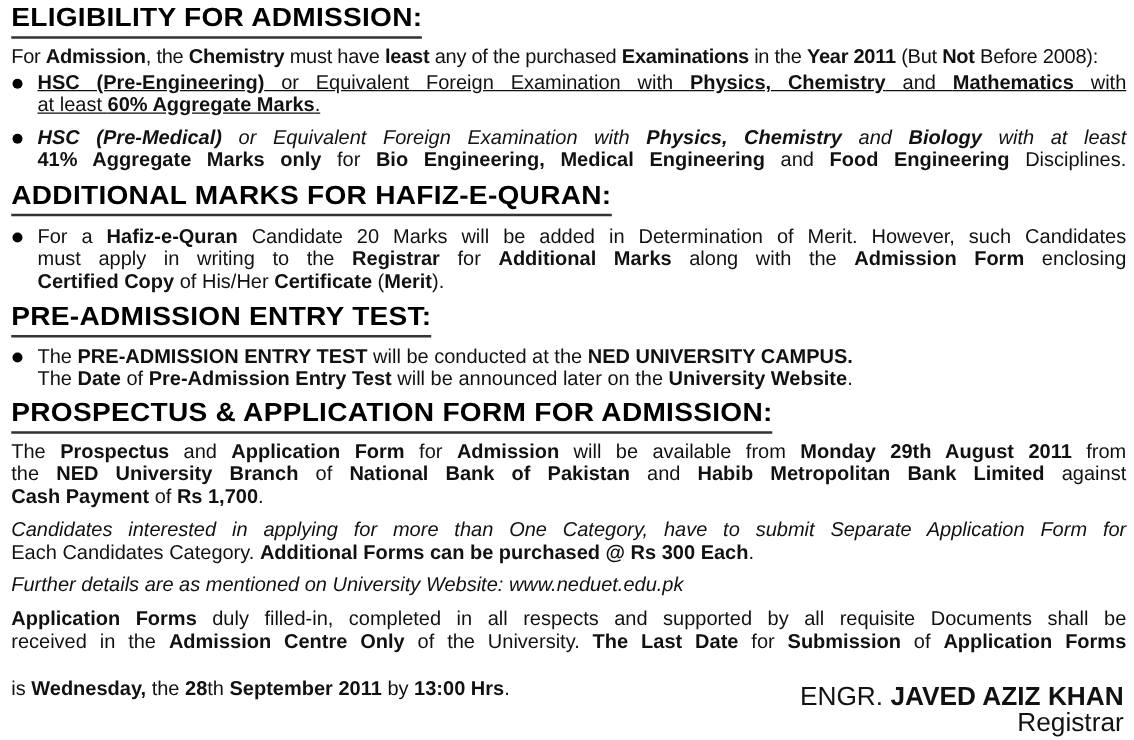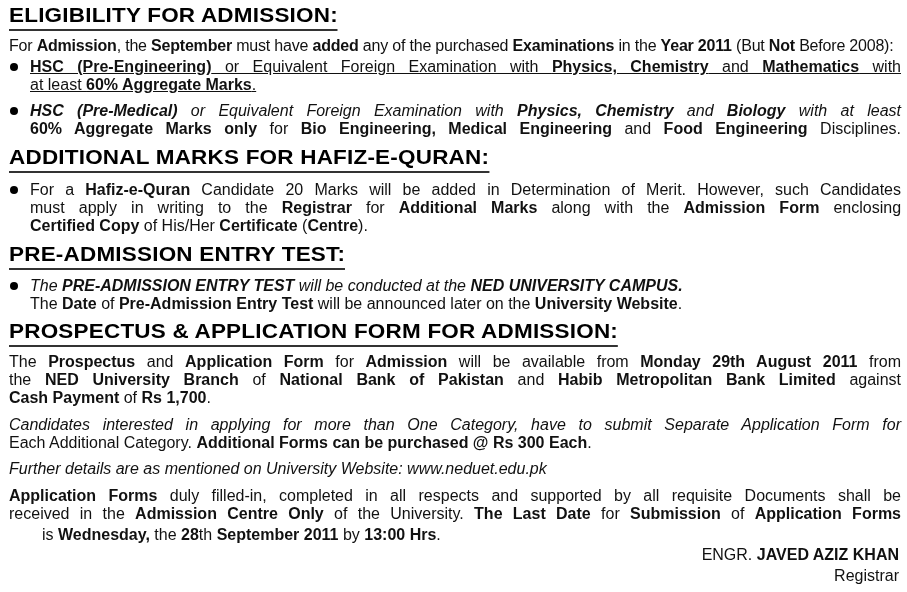--- a/index.html
+++ b/index.html
@@ -20,60 +20,60 @@
     position: absolute; left: 0; right: 0; white-space: nowrap;
     font-size: 16px; line-height: 17px;
   }
   .line.narrow { font-family: "Liberation Sans Narrow", "Liberation Sans", sans-serif; letter-spacing: -0.2px; }
   .just { text-align: justify; text-align-last: justify; }
   .b { font-weight: bold; }
   .bullet-dot {
     position: absolute; left: 1px; width: 8px; height: 8px; border-radius: 50%; background: #000;
   }
   .indent { left: 21px; }
-  .sig { position: absolute; right: 8px; white-space: nowrap; font-size: 16px; text-align: left; }
+  .sig { position: absolute; right: 8px; white-space: nowrap; font-size: 21px; text-align: left; }
 </style>
 </head>
 <body>
 
 <div class="page" id="page">
 
   <div class="heading" style="top:3px;">ELIGIBILITY FOR ADMISSION:</div>
-  <div class="line narrow" style="top:37px;"><span>For </span><span class="b">Admission</span><span>, the </span><span class="b">September</span><span> must have </span><span class="b">added</span><span> any of the purchased </span><span class="b">Examinations</span><span> in the </span><span class="b">Year 2011</span><span> (But </span><span class="b">Not</span><span> Before 2008):</span></div>
+  <div class="line narrow" style="top:37px;"><span>For </span><span class="b">Admission</span><span>, the </span><span class="b">Chemistry</span><span> must have </span><span class="b">least</span><span> any of the purchased </span><span class="b">Examinations</span><span> in the </span><span class="b">Year 2011</span><span> (But </span><span class="b">Not</span><span> Before 2008):</span></div>
 
   <span class="bullet-dot" style="top:63px;"></span>
   <div class="line indent just" style="top:58px;text-decoration:underline;"><span class="b">HSC (Pre-Engineering)</span><span> or Equivalent Foreign Examination with </span><span class="b">Physics, Chemistry</span><span> and </span><span class="b">Mathematics</span><span> with</span></div>
   <div class="line indent" style="top:76px;text-decoration:underline;"><span>at least </span><span class="b">60% Aggregate Marks</span><span>.</span></div>
 
   <span class="bullet-dot" style="top:107px;"></span>
   <div class="line indent just" style="top:102px;font-style:italic;"><span class="b">HSC (Pre-Medical)</span><span> or Equivalent Foreign Examination with </span><span class="b">Physics, Chemistry</span><span> and </span><span class="b">Biology</span><span> with at least</span></div>
-  <div class="line indent just" style="top:120px;"><span class="b">60% Aggregate Marks only</span><span> for </span><span class="b">Bio Engineering, Medical Engineering</span><span> and </span><span class="b">Food Engineering</span><span> Disciplines.</span></div>
+  <div class="line indent just" style="top:120px;"><span class="b">41% Aggregate Marks only</span><span> for </span><span class="b">Bio Engineering, Medical Engineering</span><span> and </span><span class="b">Food Engineering</span><span> Disciplines.</span></div>
 
   <div class="heading" style="top:145px;">ADDITIONAL MARKS FOR HAFIZ-E-QURAN:</div>
   <span class="bullet-dot" style="top:186px;"></span>
   <div class="line indent just" style="top:181px;"><span>For a </span><span class="b">Hafiz-e-Quran</span><span> Candidate 20 Marks will be added in Determination of Merit. However, such Candidates</span></div>
   <div class="line indent just" style="top:199px;"><span>must apply in writing to the </span><span class="b">Registrar</span><span> for </span><span class="b">Additional Marks</span><span> along with the </span><span class="b">Admission Form</span><span> enclosing</span></div>
-  <div class="line indent" style="top:217px;"><span class="b">Certified Copy</span><span> of His/Her </span><span class="b">Certificate</span><span> (</span><span class="b">Centre</span><span>).</span></div>
+  <div class="line indent" style="top:217px;"><span class="b">Certified Copy</span><span> of His/Her </span><span class="b">Certificate</span><span> (</span><span class="b">Merit</span><span>).</span></div>
 
   <div class="heading" style="top:242px;">PRE-ADMISSION ENTRY TEST:</div>
   <span class="bullet-dot" style="top:282px;"></span>
-  <div class="line indent" style="top:277px;font-style:italic;"><span>The </span><span class="b">PRE-ADMISSION ENTRY TEST</span><span> will be conducted at the </span><span class="b">NED UNIVERSITY CAMPUS.</span></div>
+  <div class="line indent" style="top:277px;"><span>The </span><span class="b">PRE-ADMISSION ENTRY TEST</span><span> will be conducted at the </span><span class="b">NED UNIVERSITY CAMPUS.</span></div>
   <div class="line indent" style="top:295px;"><span>The </span><span class="b">Date</span><span> of </span><span class="b">Pre-Admission Entry Test</span><span> will be announced later on the </span><span class="b">University Website</span><span>.</span></div>
 
   <div class="heading" style="top:319px;">PROSPECTUS &amp; APPLICATION FORM FOR ADMISSION:</div>
   <div class="line just" style="top:353px;"><span>The </span><span class="b">Prospectus</span><span> and </span><span class="b">Application Form</span><span> for </span><span class="b">Admission</span><span> will be available from </span><span class="b">Monday 29th August 2011</span><span> from</span></div>
   <div class="line just" style="top:371px;"><span>the </span><span class="b">NED University Branch</span><span> of </span><span class="b">National Bank of Pakistan</span><span> and </span><span class="b">Habib Metropolitan Bank Limited</span><span> against</span></div>
   <div class="line" style="top:389px;"><span class="b">Cash Payment</span><span> of </span><span class="b">Rs 1,700</span><span>.</span></div>
 
   <div class="line just" style="top:416px;font-style:italic;"><span>Candidates interested in applying for more than One Category, have to submit Separate Application Form for</span></div>
-  <div class="line" style="top:434px;"><span>Each Additional Category. </span><span class="b">Additional Forms can be purchased @ Rs 300 Each</span><span>.</span></div>
+  <div class="line" style="top:434px;"><span>Each Candidates Category. </span><span class="b">Additional Forms can be purchased @ Rs 300 Each</span><span>.</span></div>
 
   <div class="line" style="top:460px;font-style:italic;"><span>Further details are as mentioned on University Website: www.neduet.edu.pk</span></div>
 
   <div class="line just" style="top:487px;"><span class="b">Application Forms</span><span> duly filled-in, completed in all respects and supported by all requisite Documents shall be</span></div>
   <div class="line just" style="top:505px;"><span>received in the </span><span class="b">Admission Centre Only</span><span>  of the University. </span><span class="b">The Last Date</span><span> for </span><span class="b">Submission</span><span> of </span><span class="b">Application Forms</span></div>
-  <div class="line" style="top:526px;margin-left:33px;"><span>is </span><span class="b">Wednesday,</span><span> the </span><span class="b">28</span><span>th </span><span class="b">September 2011</span><span> by </span><span class="b">13:00 Hrs</span><span>.</span></div>
+  <div class="line" style="top:543px;"><span>is </span><span class="b">Wednesday,</span><span> the </span><span class="b">28</span><span>th </span><span class="b">September 2011</span><span> by </span><span class="b">13:00 Hrs</span><span>.</span></div>
 </div>
 
 <div class="sig" style="top:546px;">
   <span>ENGR. </span><span class="b">JAVED AZIZ KHAN</span>
 </div>
 <div class="sig" style="top:567px;">Registrar</div>
 
 </body></html>

